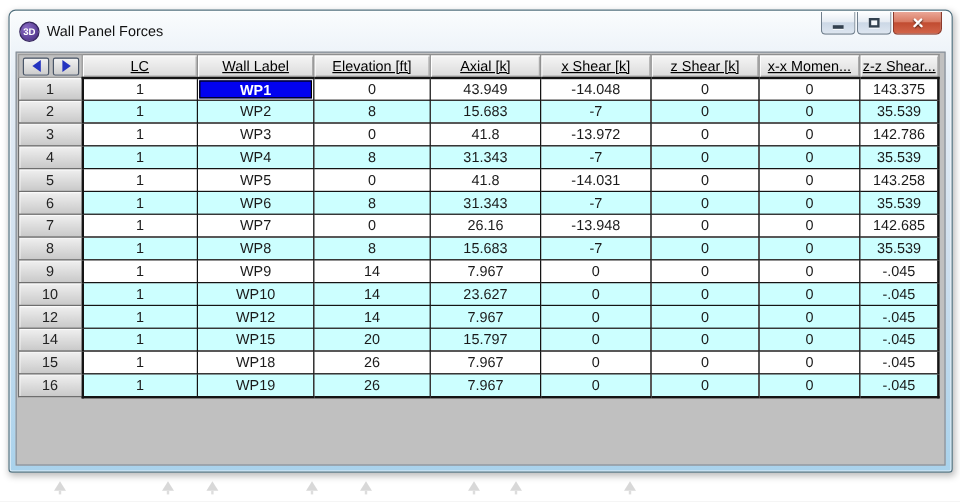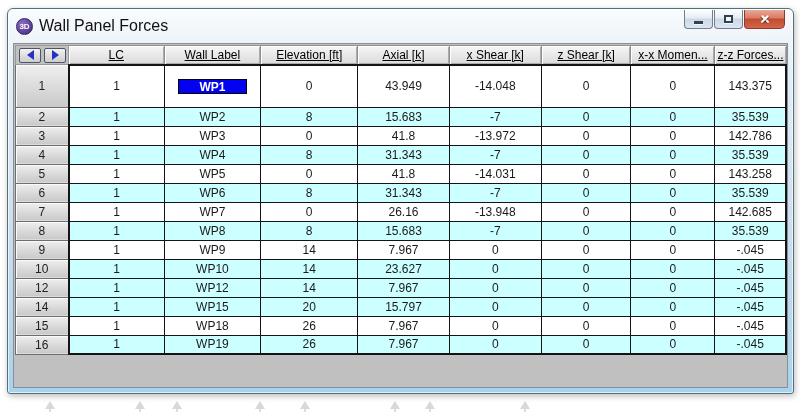--- a/index.html
+++ b/index.html
@@ -13,21 +13,21 @@
             background:linear-gradient(180deg,#fafcfd 0%,#e7eff7 14%,#cfdfee 55%,#a9d2ec 100%);
             box-shadow:inset 0 0 0 1px rgba(255,255,255,.65), 1px 2px 6px rgba(0,0,0,.28); }
 
   .titlebar { position:relative; height:34px; display:flex; align-items:center;
               padding:0 8px; cursor:default; }
   .app-icon { width:17px; height:17px; border-radius:50%;
               background:radial-gradient(circle at 35% 30%, #8a6cc4, #5b3f96 65%, #3e2a6e);
               color:#fff; font-size:8px; font-weight:bold; display:flex;
               align-items:center; justify-content:center; margin-right:6px;
               border:1px solid #34245c; }
-  .title-text { font-size:16px; color:#111; }
+  .title-text { font-size:12px; color:#111; }
 
   .win-controls { position:absolute; right:8px; top:1px; display:flex; }
   .wbtn { height:19px; margin-left:1px; border:1px solid #707f8d;
           border-radius:0 0 4px 4px; border-top:none;
           background:linear-gradient(180deg,#fdfeff,#e6ecf3 45%,#ccd8e6 50%,#dde6f0);
           display:flex; align-items:center; justify-content:center; cursor:pointer; }
   .wbtn.min, .wbtn.res { width:29px; }
   .wbtn.close { width:41px; border-color:#8c3a2b;
           background:linear-gradient(180deg,#eaa797,#d97b63 45%,#c14c31 50%,#d2654a);
           border-radius:0 0 5px 4px; }
@@ -69,21 +69,21 @@
             border:1px solid #6e6e6e; color:#222;
             box-shadow:inset 1px 1px 0 #fafafa; cursor:pointer; }
 
   
   .cell { background:#ffffff; border:1px solid #141414; color:#1a1a1a; cursor:cell; }
   .cell.alt { background:#ccffff; }
   .cell.first { border-left-width:2px; }
   .cell.last  { border-right-width:2px; }
   tr.firstrow .cell { border-top-width:2px; }
   tr.lastrow  .cell { border-bottom-width:2px; }
-  td.selhost { padding:12px; }
+  td.selhost { padding:0; }
   .selcell { margin:1px; height:15px; line-height:15px; background:#0202f0;
              border:1px solid #000; color:#fff; font-weight:bold; font-size:12px; }
 
   
   .marker { position:absolute; top:401px; width:0; height:0; opacity:.85;
             border-left:5px solid transparent; border-right:5px solid transparent;
             border-bottom:8px solid #d2d2d2; }
   .marker::after { content:""; position:absolute; left:-1px; top:8px; width:2px;
             height:3px; background:#d8d8d8; }
 </style>
@@ -135,21 +135,21 @@
               </div>
             </th>
 
           <th class="colhdr">LC</th>
               <th class="colhdr">Wall Label</th>
               <th class="colhdr">Elevation [ft]</th>
               <th class="colhdr">Axial [k]</th>
               <th class="colhdr">x Shear [k]</th>
               <th class="colhdr">z Shear [k]</th>
               <th class="colhdr">x-x Momen...</th>
-              <th class="colhdr">z-z Forces...</th>
+              <th class="colhdr">z-z Shear...</th>
             </tr>
         </thead>
         <tbody id="grid-body">
 
         <tr class="firstrow">
               <td class="rowhdr">1</td>
               <td class="cell first">1</td>
               <td class="cell selhost">
                 <div class="selcell">WP1</div>
               </td>

